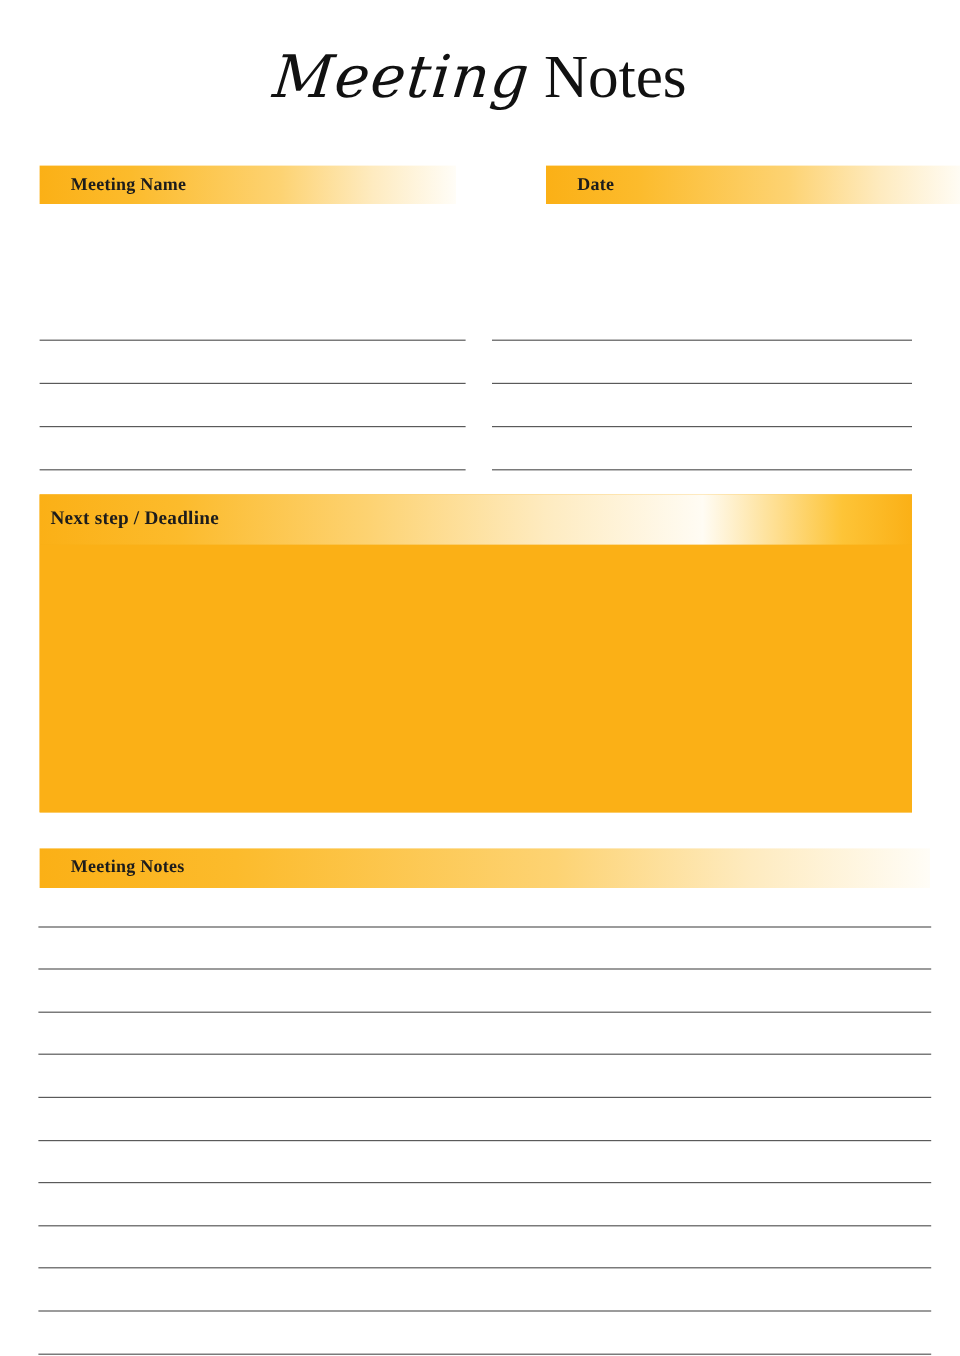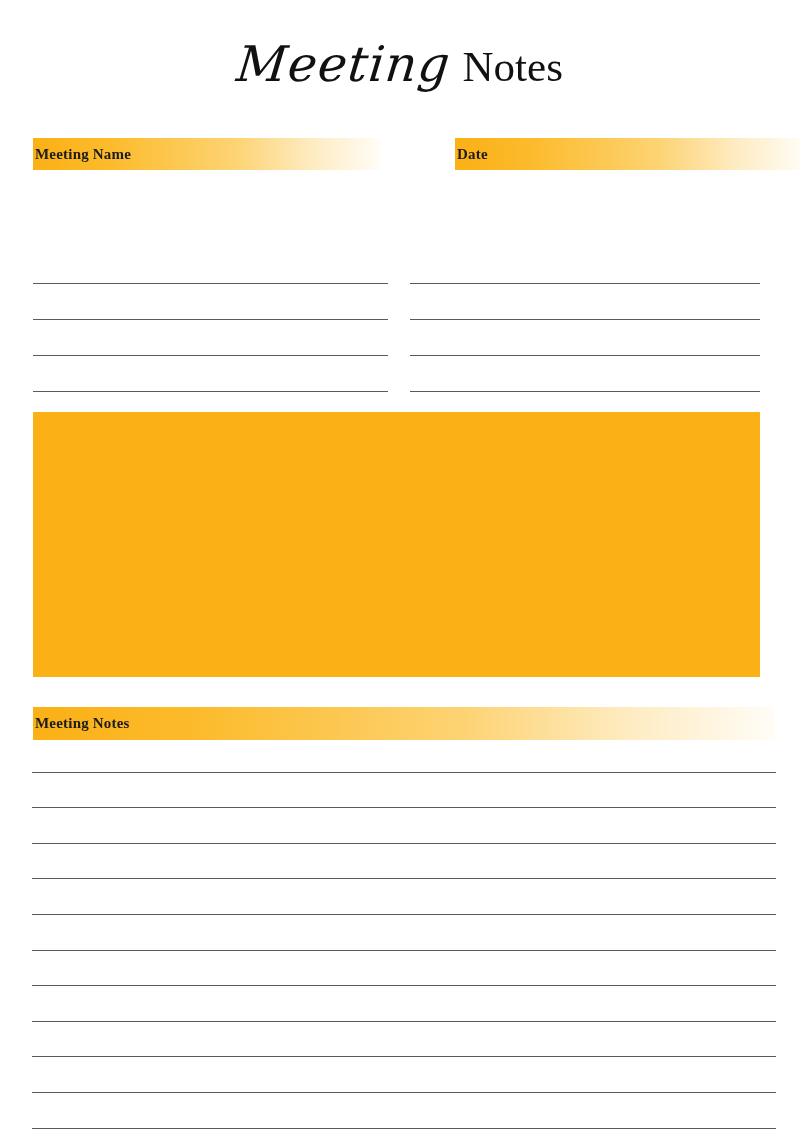--- a/index.html
+++ b/index.html
@@ -37,40 +37,40 @@
     font-size: 49px;
     font-weight: 400;
     letter-spacing: 1px;
     color: #111111;
     transform: skewX(-6deg);
     display: inline-block;
     vertical-align: baseline;
   }
   .title-serif {
     font-family: "Liberation Serif", serif;
-    font-size: 43px;
+    font-size: 51px;
     font-weight: 400;
     color: #111111;
     margin-left: 12px;
     vertical-align: baseline;
   }
 
   
   .bar {
     position: absolute;
     background: linear-gradient(to right, #FBB016 0%, #FCBB2C 22%, #FDD373 58%, #FEEBC0 80%, #FFFDF7 100%);
     display: flex;
     align-items: center;
   }
   .bar-label {
     font-family: "Liberation Serif", serif;
     font-size: 15px;
     font-weight: 700;
     color: #1c1c1c;
-    padding-left: 2px;
+    padding-left: 26px;
     letter-spacing: 0.2px;
   }
 
   #bar-meeting-name {
     left: 33px;
     top: 138px;
     width: 347px;
     height: 32px;
   }
   #bar-date {
@@ -178,20 +178,23 @@
   </div>
 
   <div class="rules-right">
     <div class="rule"></div>
     <div class="rule"></div>
     <div class="rule"></div>
     <div class="rule"></div>
   </div>
 
   <div id="nextstep-block">
+    <div id="nextstep-header">
+      <span class="bar-label">Next step / Deadline</span>
+    </div>
     <div id="nextstep-body"></div>
   </div>
 
   <div class="bar" id="bar-meeting-notes">
     <span class="bar-label">Meeting Notes</span>
   </div>
 
   <div id="notes-lines">
     <div class="nrule"></div>
     <div class="nrule"></div>

